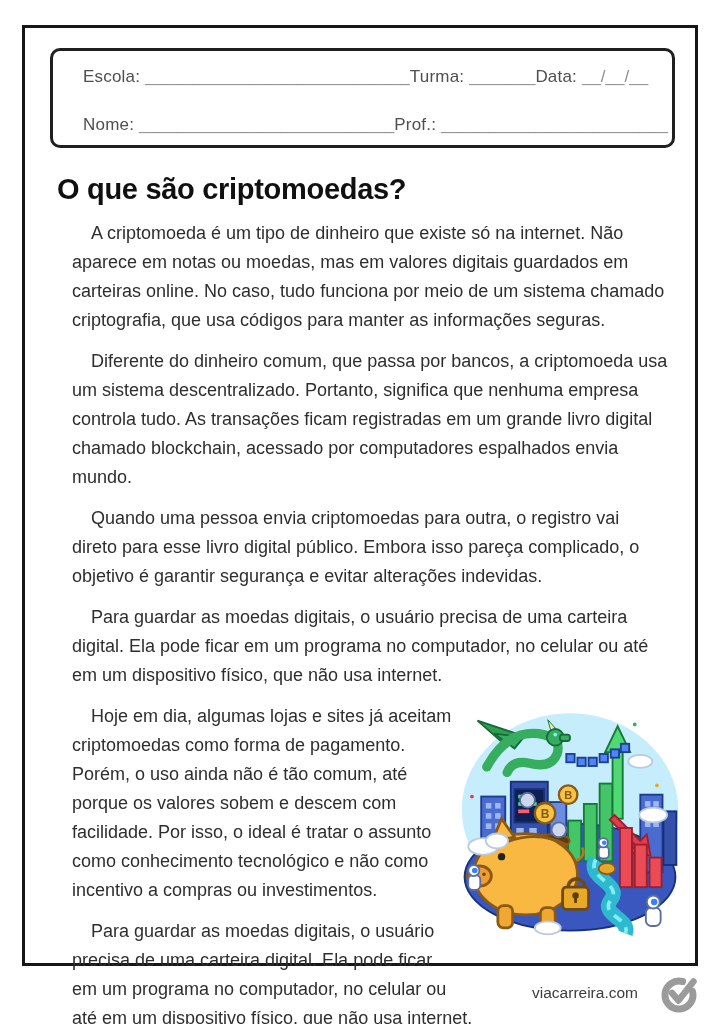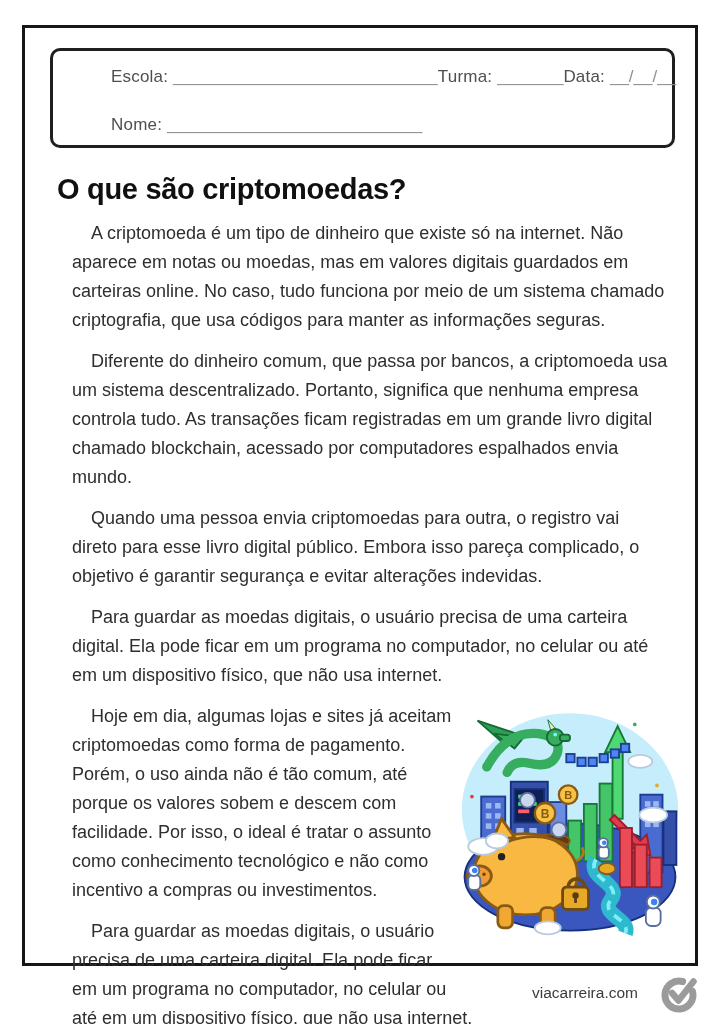--- a/index.html
+++ b/index.html
@@ -7,21 +7,21 @@
        font-family:"Liberation Sans",sans-serif;-webkit-font-smoothing:antialiased;}
 
   .frame{position:absolute;left:22px;top:25px;width:676px;height:941px;
          border:3px solid #161616;box-sizing:border-box;background:#fff;
          padding:0 20px 0 25px;}
 
   .header-box{margin-top:20px;border:3px solid #1f1f1f;border-radius:10px;
               height:100px;box-sizing:border-box;padding:16px 24px 10px 30px;
               display:flex;flex-direction:column;justify-content:space-between;}
   .hrow{display:flex;justify-content:space-between;align-items:baseline;
-        font-size:17px;color:#4f4f4f;letter-spacing:.2px;margin-left:28px;}
+        font-size:17px;color:#4f4f4f;letter-spacing:.2px;}
   .field{white-space:nowrap;}
   .blank{color:#8f8f8f;letter-spacing:0;}
 
   .title{margin:24px 0 13px 7px;font-size:29px;line-height:34px;font-weight:700;
          color:#101010;letter-spacing:-.3px;}
 
   .article{margin-left:10px;width:621px;font-size:18px;line-height:29px;color:#2e2e2e;}
   .article p{margin:12px;text-indent:19px;}
 
   .illustration-float{float:right;width:222px;height:295px;margin:2px 0 0 6px;}
@@ -37,20 +37,21 @@
 <div class="frame">
 
   <div class="header-box">
     <div class="hrow">
       <span class="field"><span>Escola:</span> <span class="blank">____________________________</span></span>
       <span class="field"><span>Turma:</span> <span class="blank">_______</span></span>
       <span class="field"><span>Data:</span> <span class="blank">__/__/__</span></span>
     </div>
     <div class="hrow">
       <span class="field"><span>Nome:</span> <span class="blank">___________________________</span></span>
+      <span class="field"><span>Prof.:</span> <span class="blank">________________________</span></span>
     </div>
   </div>
 
   <h1 class="title">O que são criptomoedas?</h1>
 
   <div class="article">
     <p>A criptomoeda é um tipo de dinheiro que existe só na internet. Não aparece em notas ou moedas, mas em valores digitais guardados em carteiras online. No caso, tudo funciona por meio de um sistema chamado criptografia, que usa códigos para manter as informações seguras.</p>
     <p>Diferente do dinheiro comum, que passa por bancos, a criptomoeda usa um sistema descentralizado. Portanto, significa que nenhuma empresa controla tudo. As transações ficam registradas em um grande livro digital chamado blockchain, acessado por computadores espalhados envia mundo.</p>
     <p>Quando uma pessoa envia criptomoedas para outra, o registro vai direto para esse livro digital público. Embora isso pareça complicado, o objetivo é garantir segurança e evitar alterações indevidas.</p>
     <p>Para guardar as moedas digitais, o usuário precisa de uma carteira digital. Ela pode ficar em um programa no computador, no celular ou até em um dispositivo físico, que não usa internet.</p>

